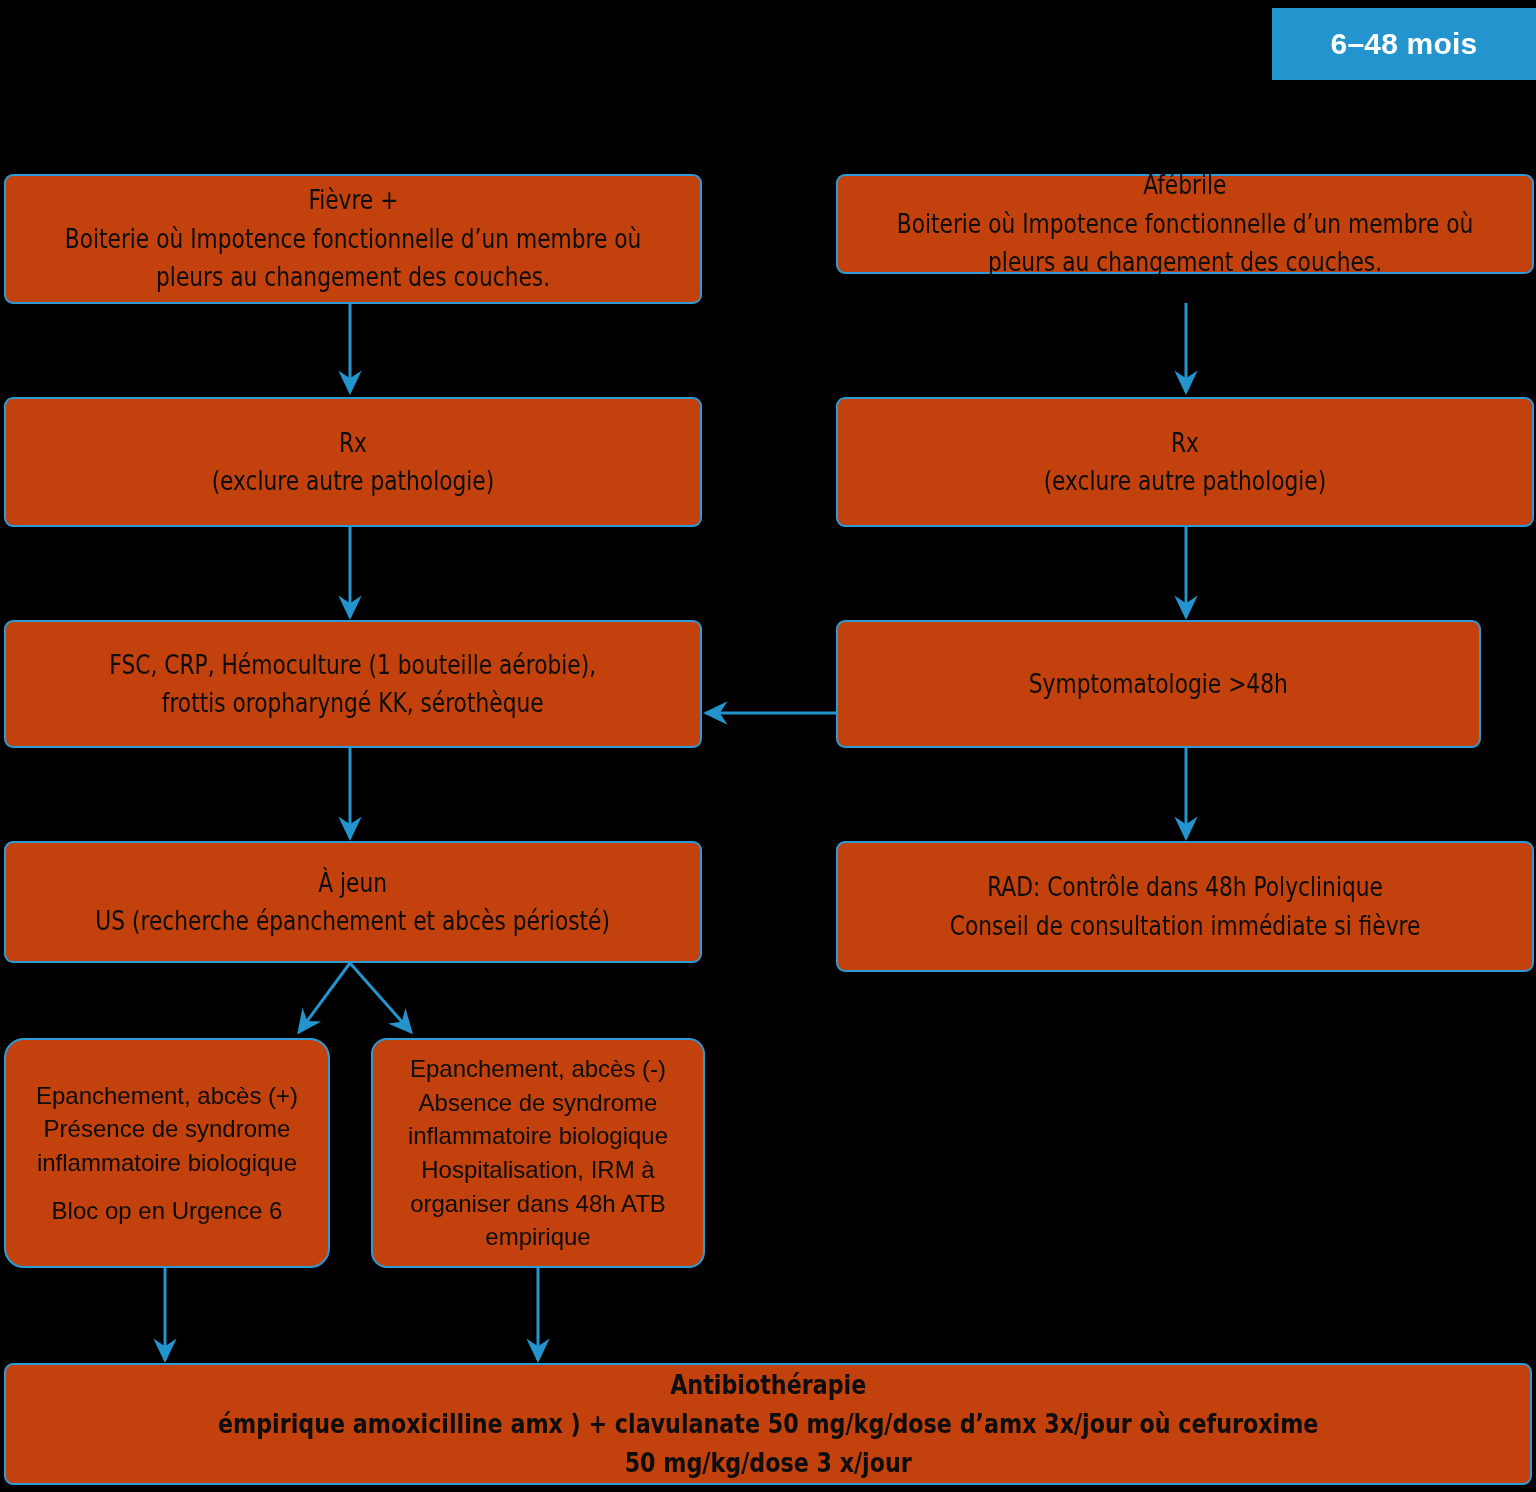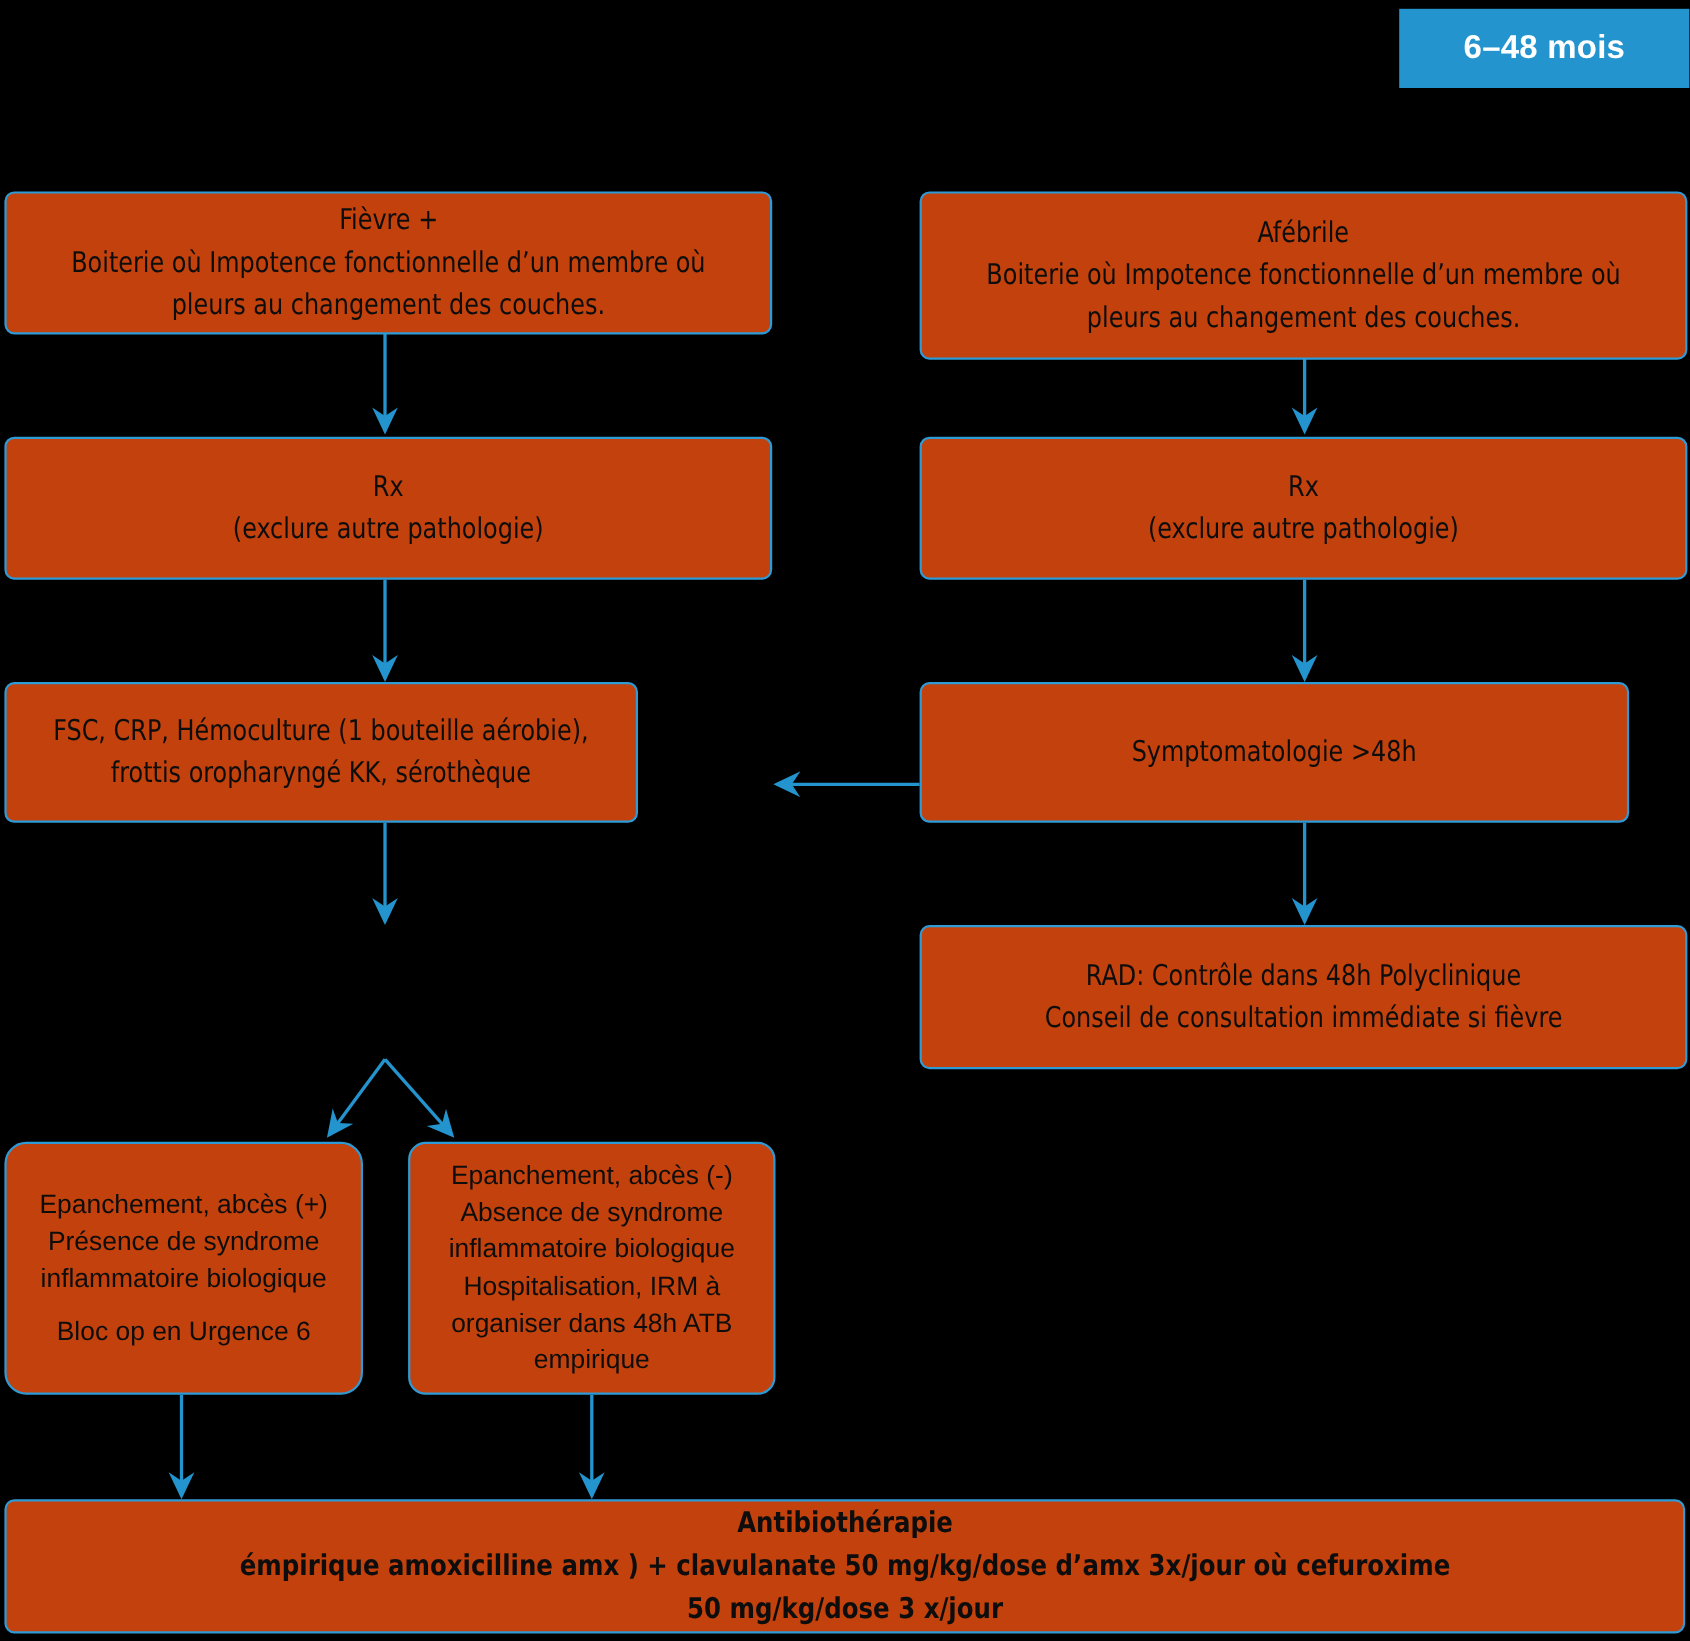--- a/index.html
+++ b/index.html
@@ -114,45 +114,49 @@
 
     <line x1="538" y1="1268" x2="538" y2="1360" stroke="#2394CE" stroke-width="3" marker-end="url(#ah)"></line>
   </svg>
 
   <div class="node" style="left:4px; top:174px; width:698px; height:130px;">
     <span class="cond cond-line">Fièvre +</span>
     <span class="cond cond-line">Boiterie où Impotence fonctionnelle d’un membre où
 pleurs au changement des couches.</span>
   </div>
 
-  <div class="node" style="left:836px; top:174px; width:698px; height:153px;align-items:center;">
+  <div class="node" style="left:836px; top:174px; width:698px; height:100px;align-items:center;">
     <span class="cond cond-line">Afébrile</span>
     <span class="cond cond-line">Boiterie où Impotence fonctionnelle d’un membre où
 pleurs au changement des couches.</span>
   </div>
 
   <div class="node" style="left:4px; top:397px; width:698px; height:130px;">
     <span class="cond cond-line">Rx
 (exclure autre pathologie)</span>
   </div>
 
   <div class="node" style="left:836px; top:397px; width:698px; height:130px;">
     <span class="cond cond-line">Rx
 (exclure autre pathologie)</span>
   </div>
 
-  <div class="node" style="left:4px; top:620px; width:576px; height:128px;justify-content:center;">
+  <div class="node" style="left:4px; top:620px; width:698px; height:128px;justify-content:center;">
     <span class="cond cond-line">FSC, CRP, Hémoculture (1 bouteille aérobie),
 frottis oropharyngé KK, sérothèque</span>
   </div>
 
   <div class="node" style="left:836px; top:620px; width:645px; height:128px;">
     <span class="cond cond-line">Symptomatologie &gt;48h</span>
   </div>
 
+  <div class="node" style="left:4px; top:841px; width:698px; height:122px;">
+    <span class="cond cond-line">À jeun
+US (recherche épanchement et abcès périosté)</span>
+  </div>
 
   <div class="node" style="left:836px; top:841px; width:698px; height:131px;">
     <span class="cond cond-line">RAD: Contrôle dans 48h Polyclinique
 Conseil de consultation immédiate si fièvre</span>
   </div>
 
   <div class="node" style="left:4px; top:1038px; width:326px; height:230px;border-radius:20px;">
     <span class="wide">Epanchement, abcès (+)
 Présence de syndrome
 inflammatoire biologique</span>

